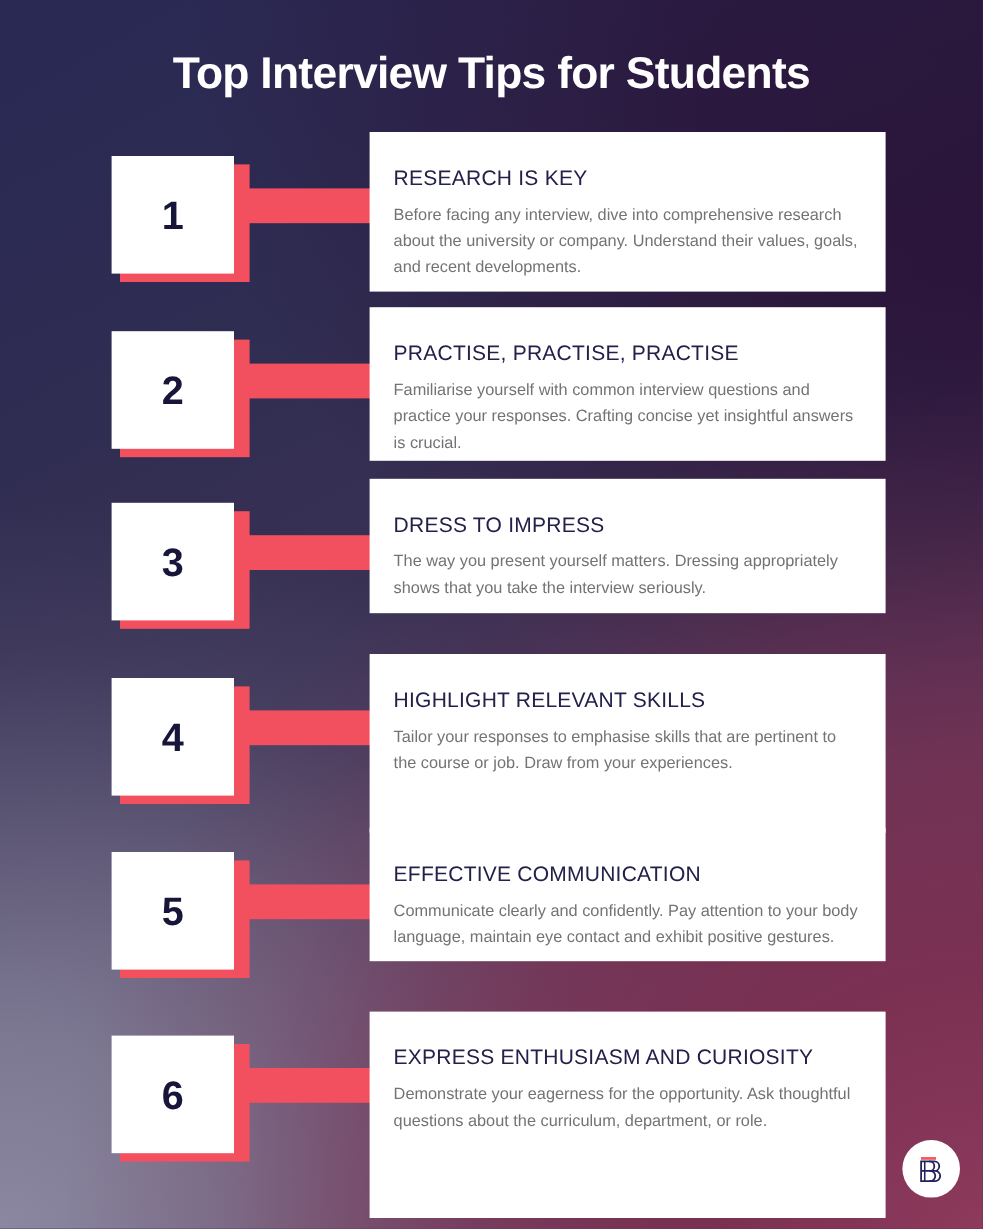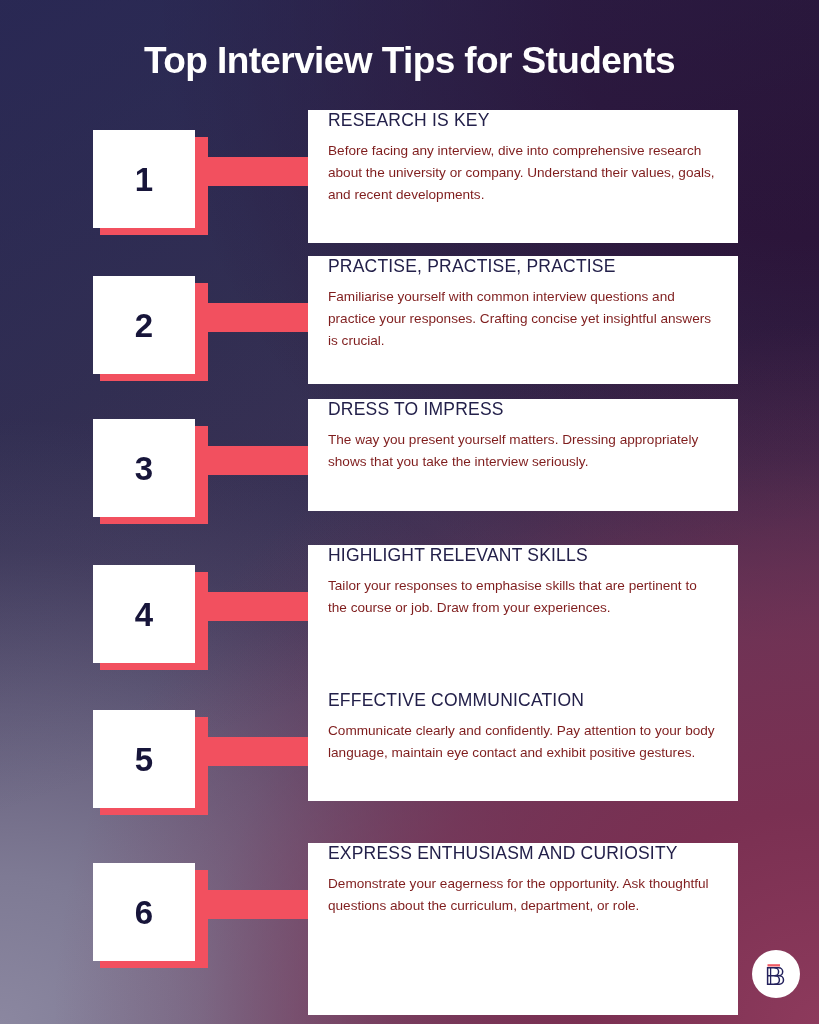--- a/index.html
+++ b/index.html
@@ -95,32 +95,32 @@
     line-height:1;
   }
 
   
   .card {
     position:absolute;
     left:308px;
     top:0;
     width:430px;
     background:#ffffff;
-    padding:0 22px 16px 20px;
+    padding:28px 22px 16px 20px;
   }
   .card-title {
     color:#23204a;
     font-size:17.5px;
     font-weight:normal;
     letter-spacing:0.2px;
     line-height:1.2;
     margin-bottom:9px;
   }
   .card-body {
-    color:#7f1d1d;
+    color:#737373;
     font-size:13.6px;
     line-height:1.63;
   }
 
   
   #logo {
     position:absolute;
     left:752px;
     top:950px;
     width:48px;

